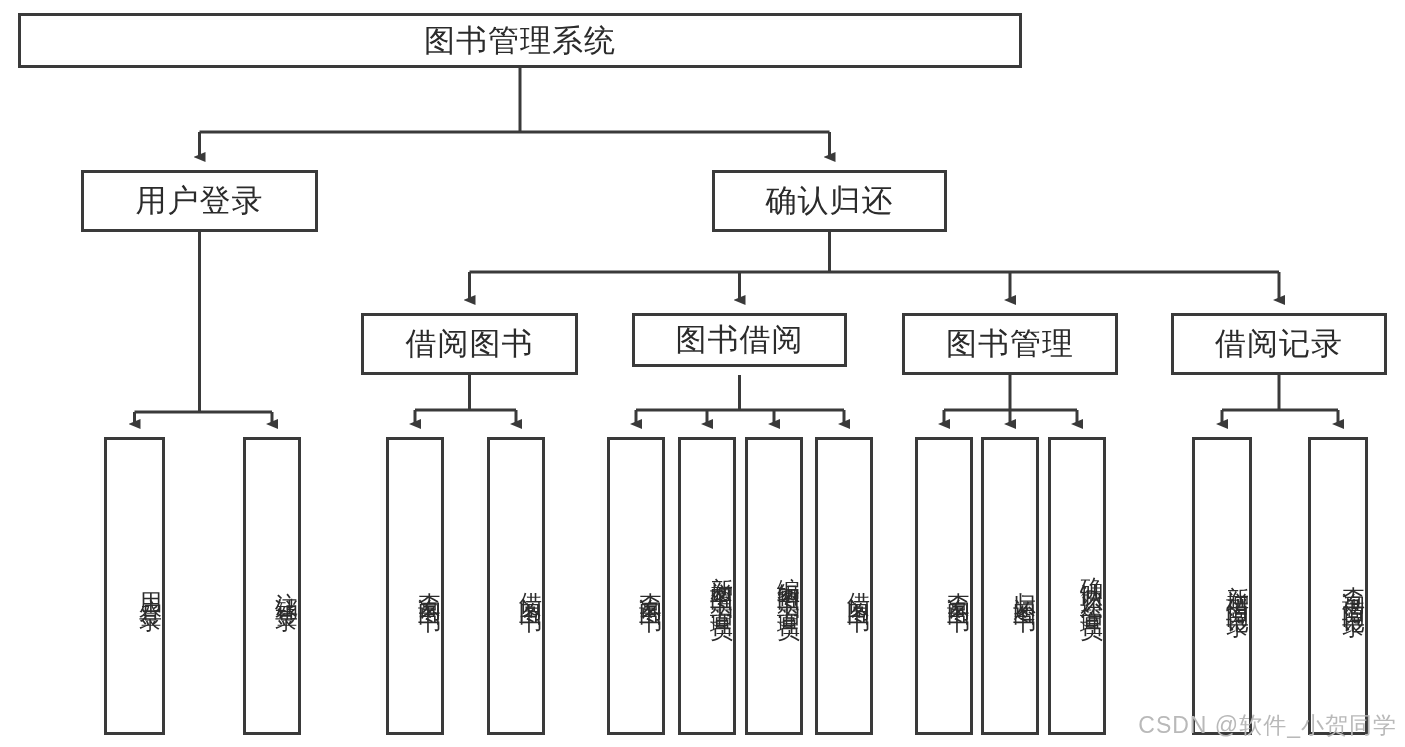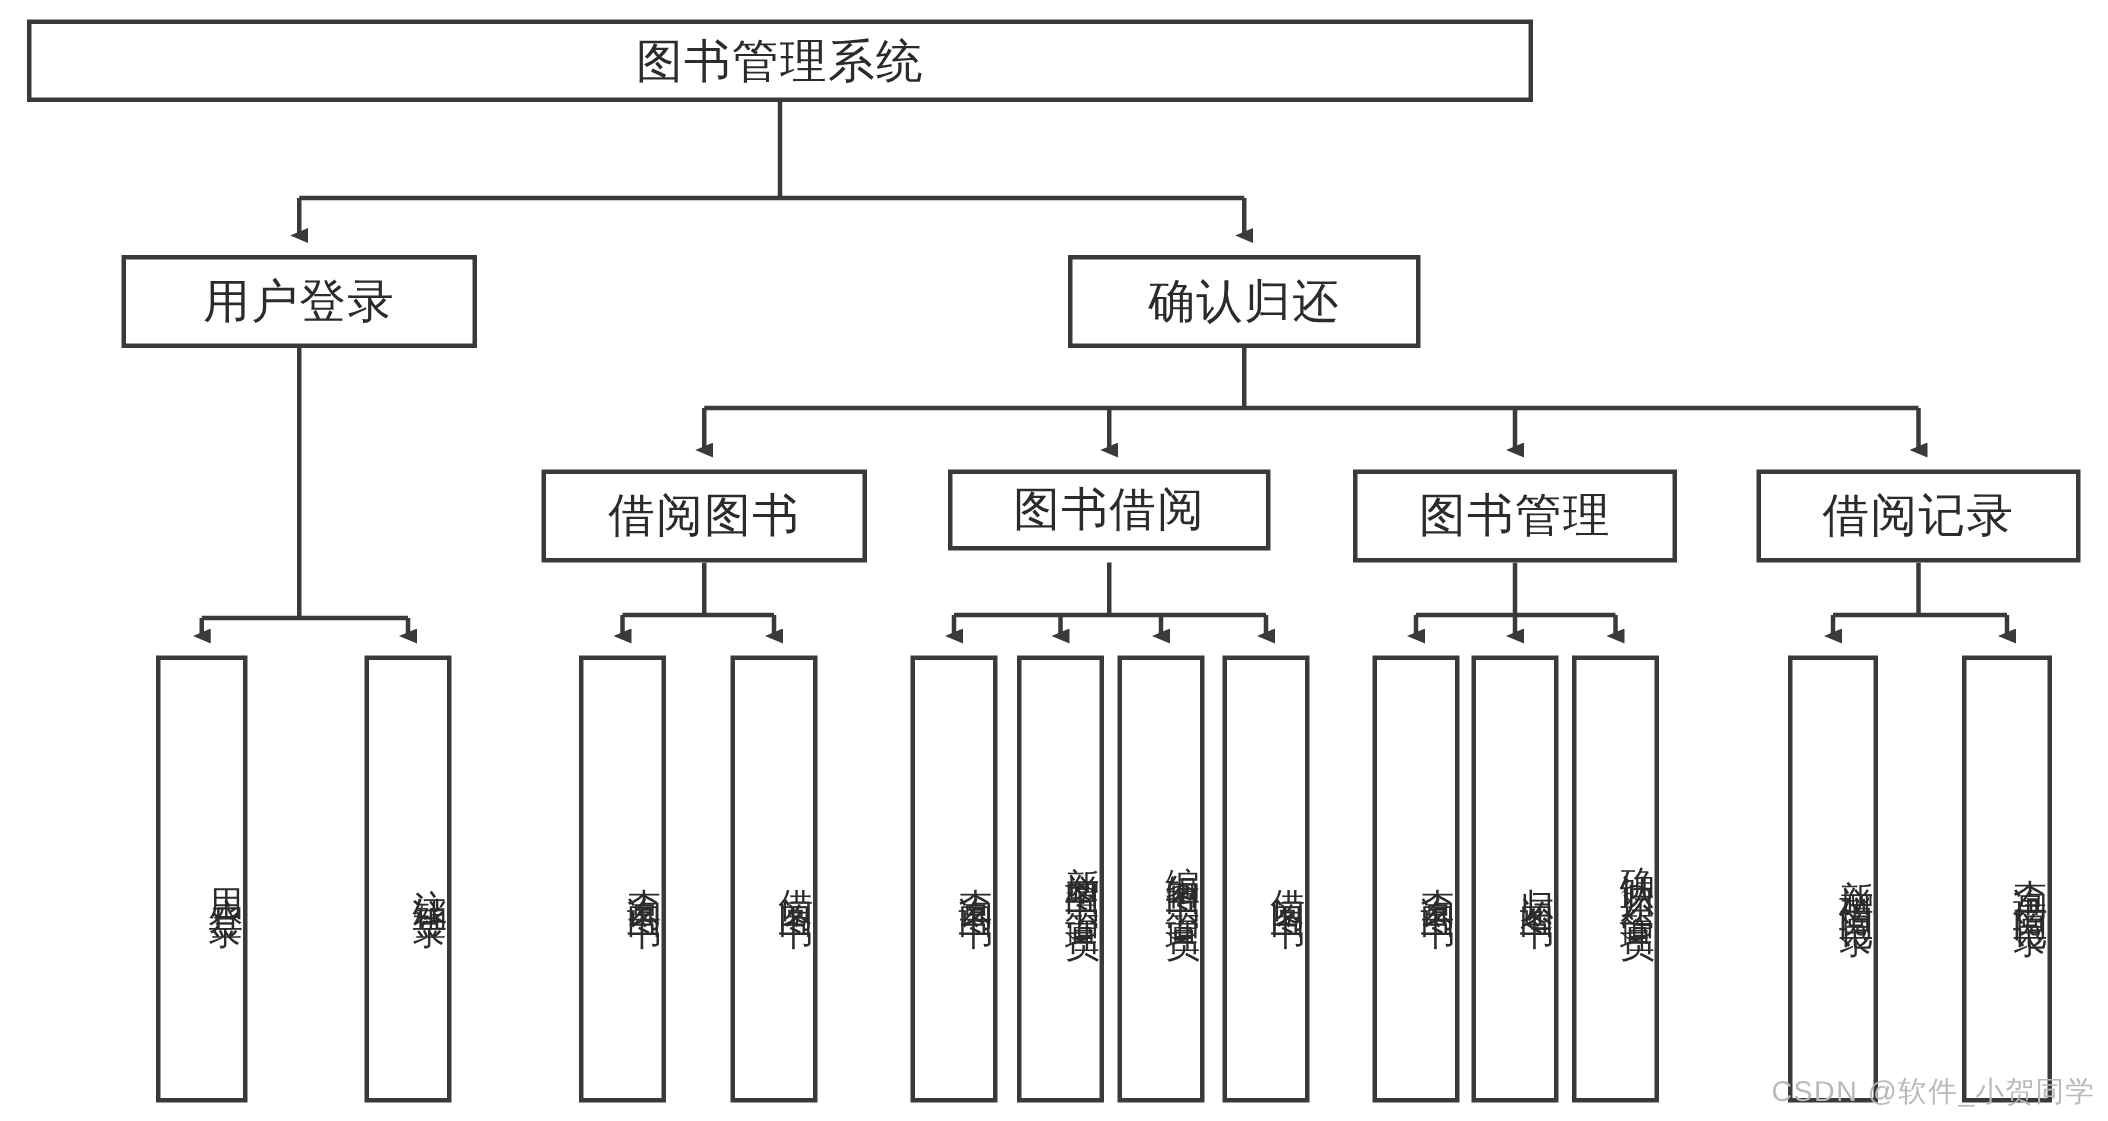--- a/index.html
+++ b/index.html
@@ -9,21 +9,21 @@
   svg.edges{position:absolute;left:0;top:0;width:1405px;height:747px;}
   .node{position:absolute;box-sizing:border-box;background:#ffffff;
         border:3px solid #3a3a3a;display:flex;align-items:center;
         justify-content:center;color:#2b2b2b;}
   .node.h{font-size:31px;letter-spacing:1px;}
   .node.v{writing-mode:vertical-rl;text-orientation:upright;
           font-size:23px;letter-spacing:6px;padding:10px 0;
           align-items:flex-start;justify-content:center;line-height:1;}
   .node.v .lbl{writing-mode:vertical-rl;text-orientation:upright;
                white-space:nowrap;}
-  .watermark{position:absolute;right:8px;bottom:6px;font-size:19px;
+  .watermark{position:absolute;right:8px;bottom:6px;font-size:23px;
              color:#b9b9b9;letter-spacing:1px;white-space:nowrap;}
 </style>
 </head>
 <body>
 
 <div id="stage">
   <svg class="edges" viewBox="0 0 1405 747">
     <defs>
       <marker id="arrow" markerWidth="12" markerHeight="12" refX="5" refY="6" orient="auto" markerUnits="userSpaceOnUse">
         <path d="M0,0 L10,0 L5,12 z" fill="#3a3a3a"></path>

